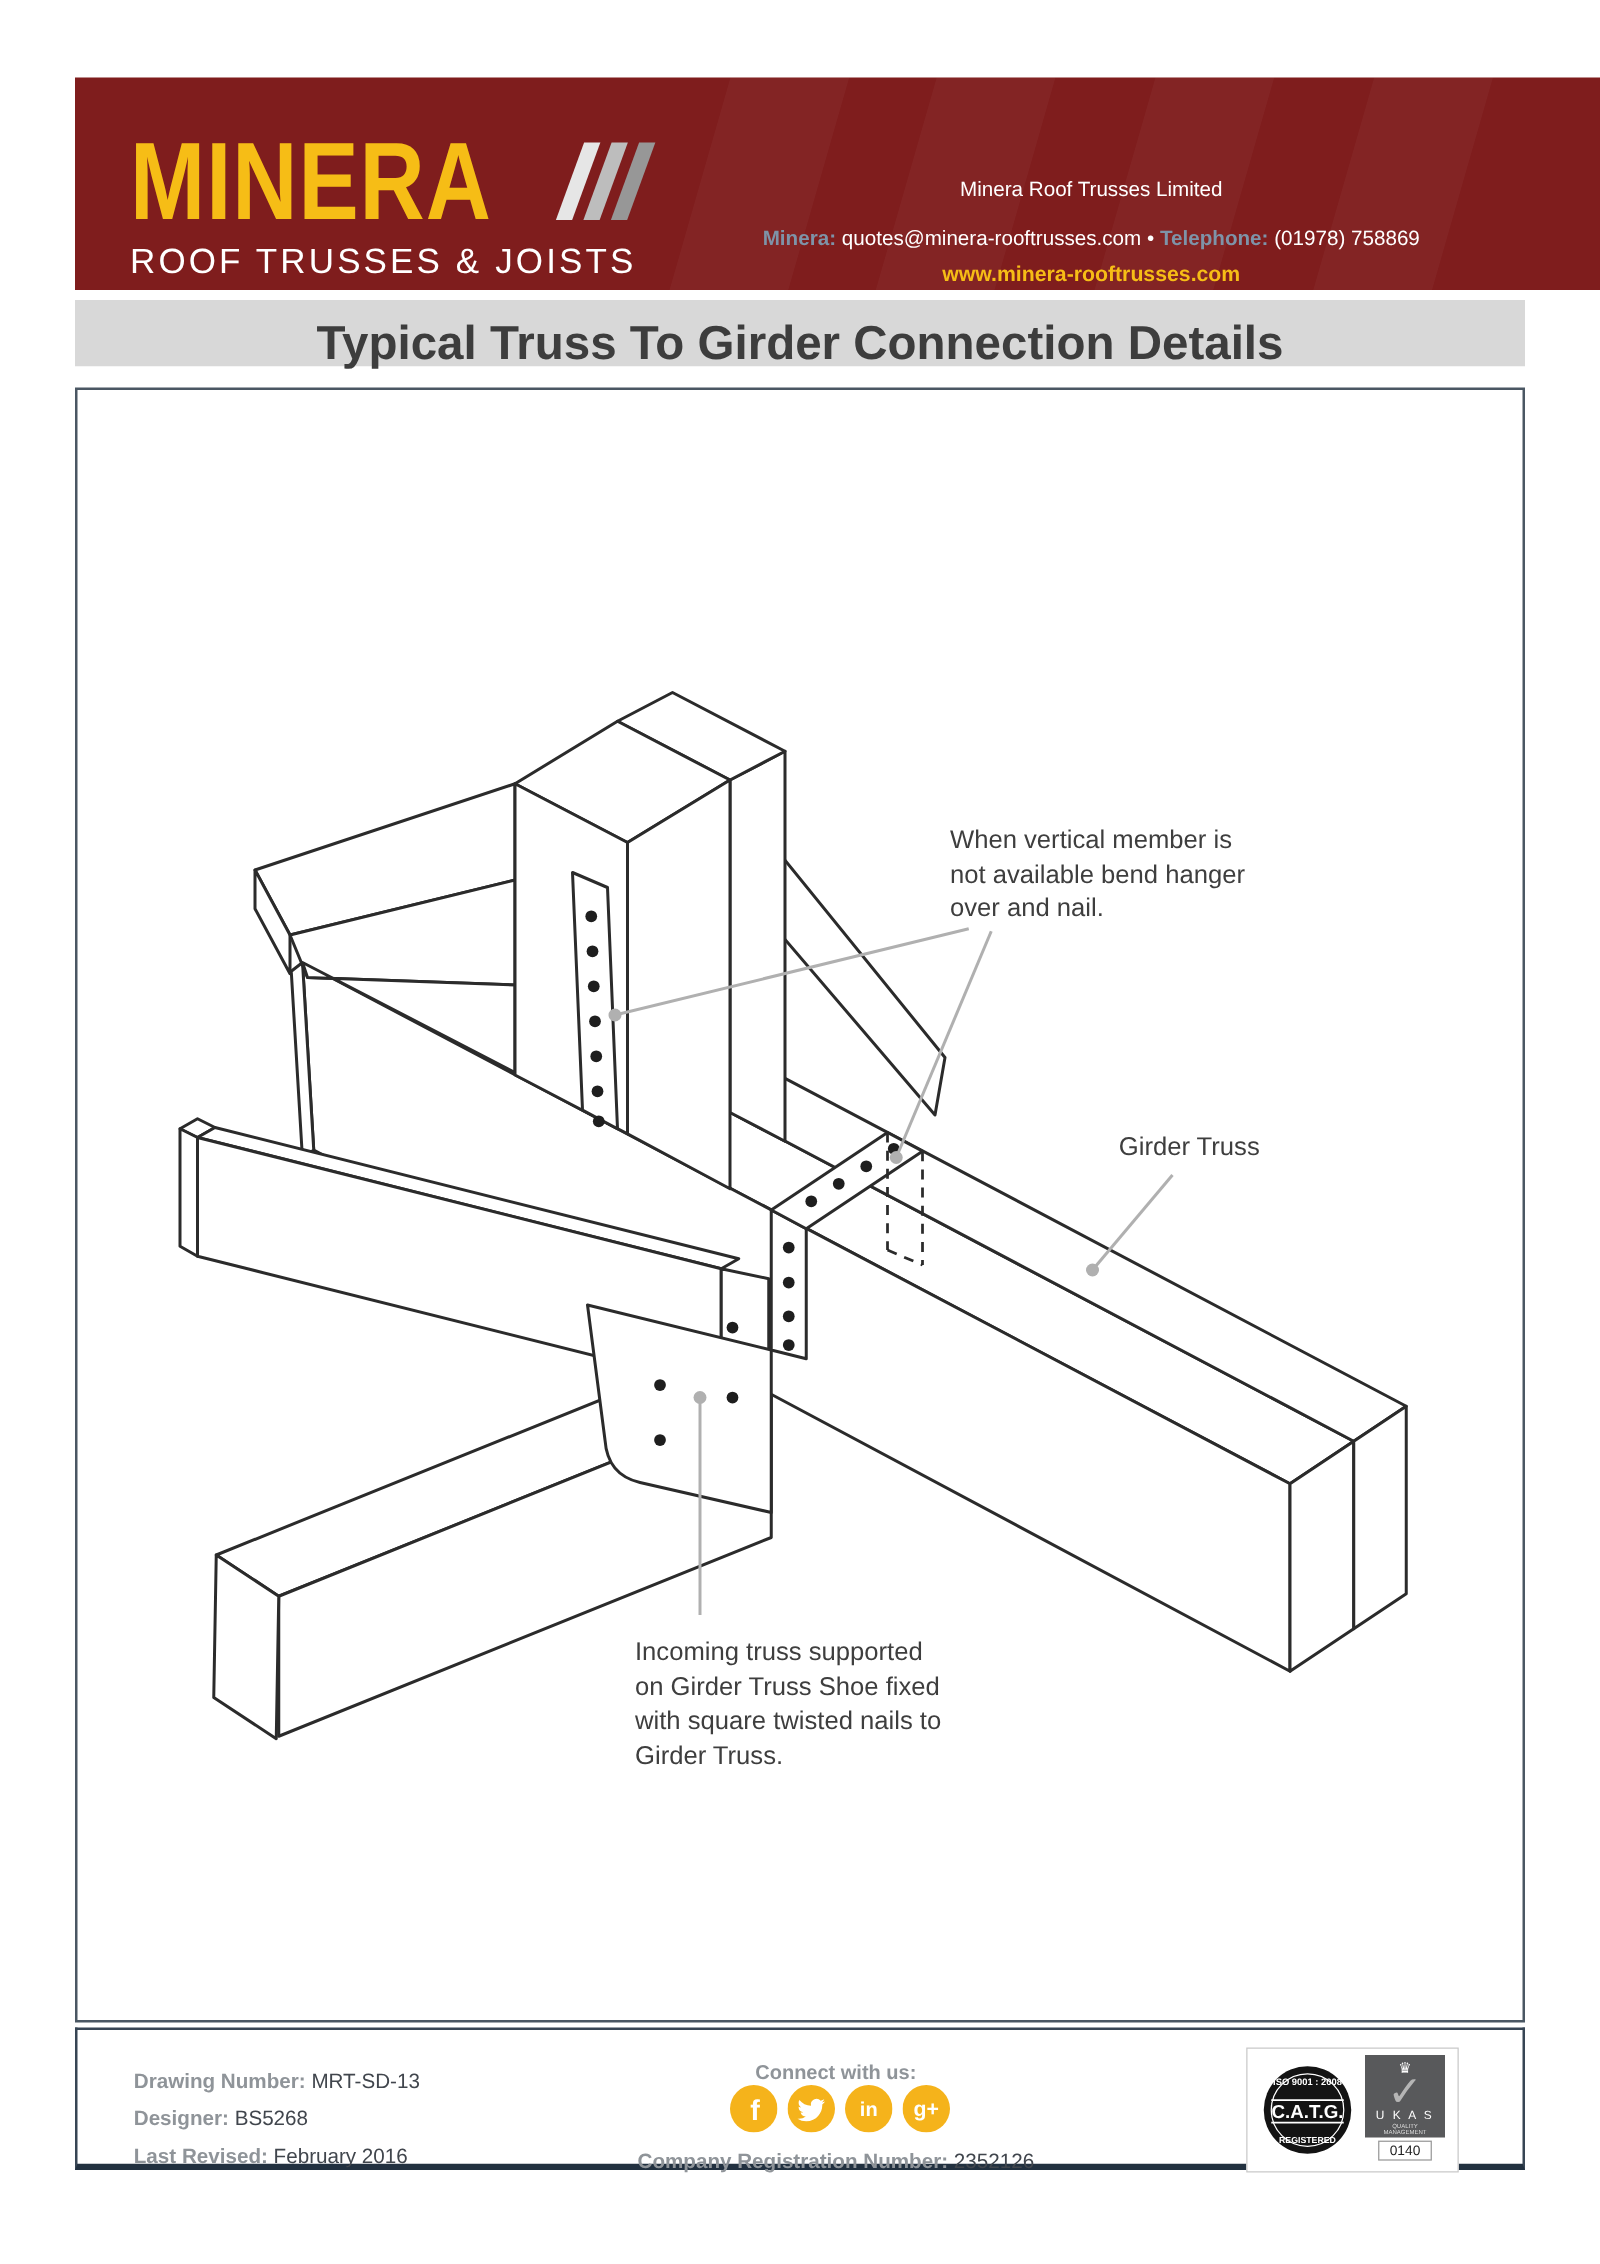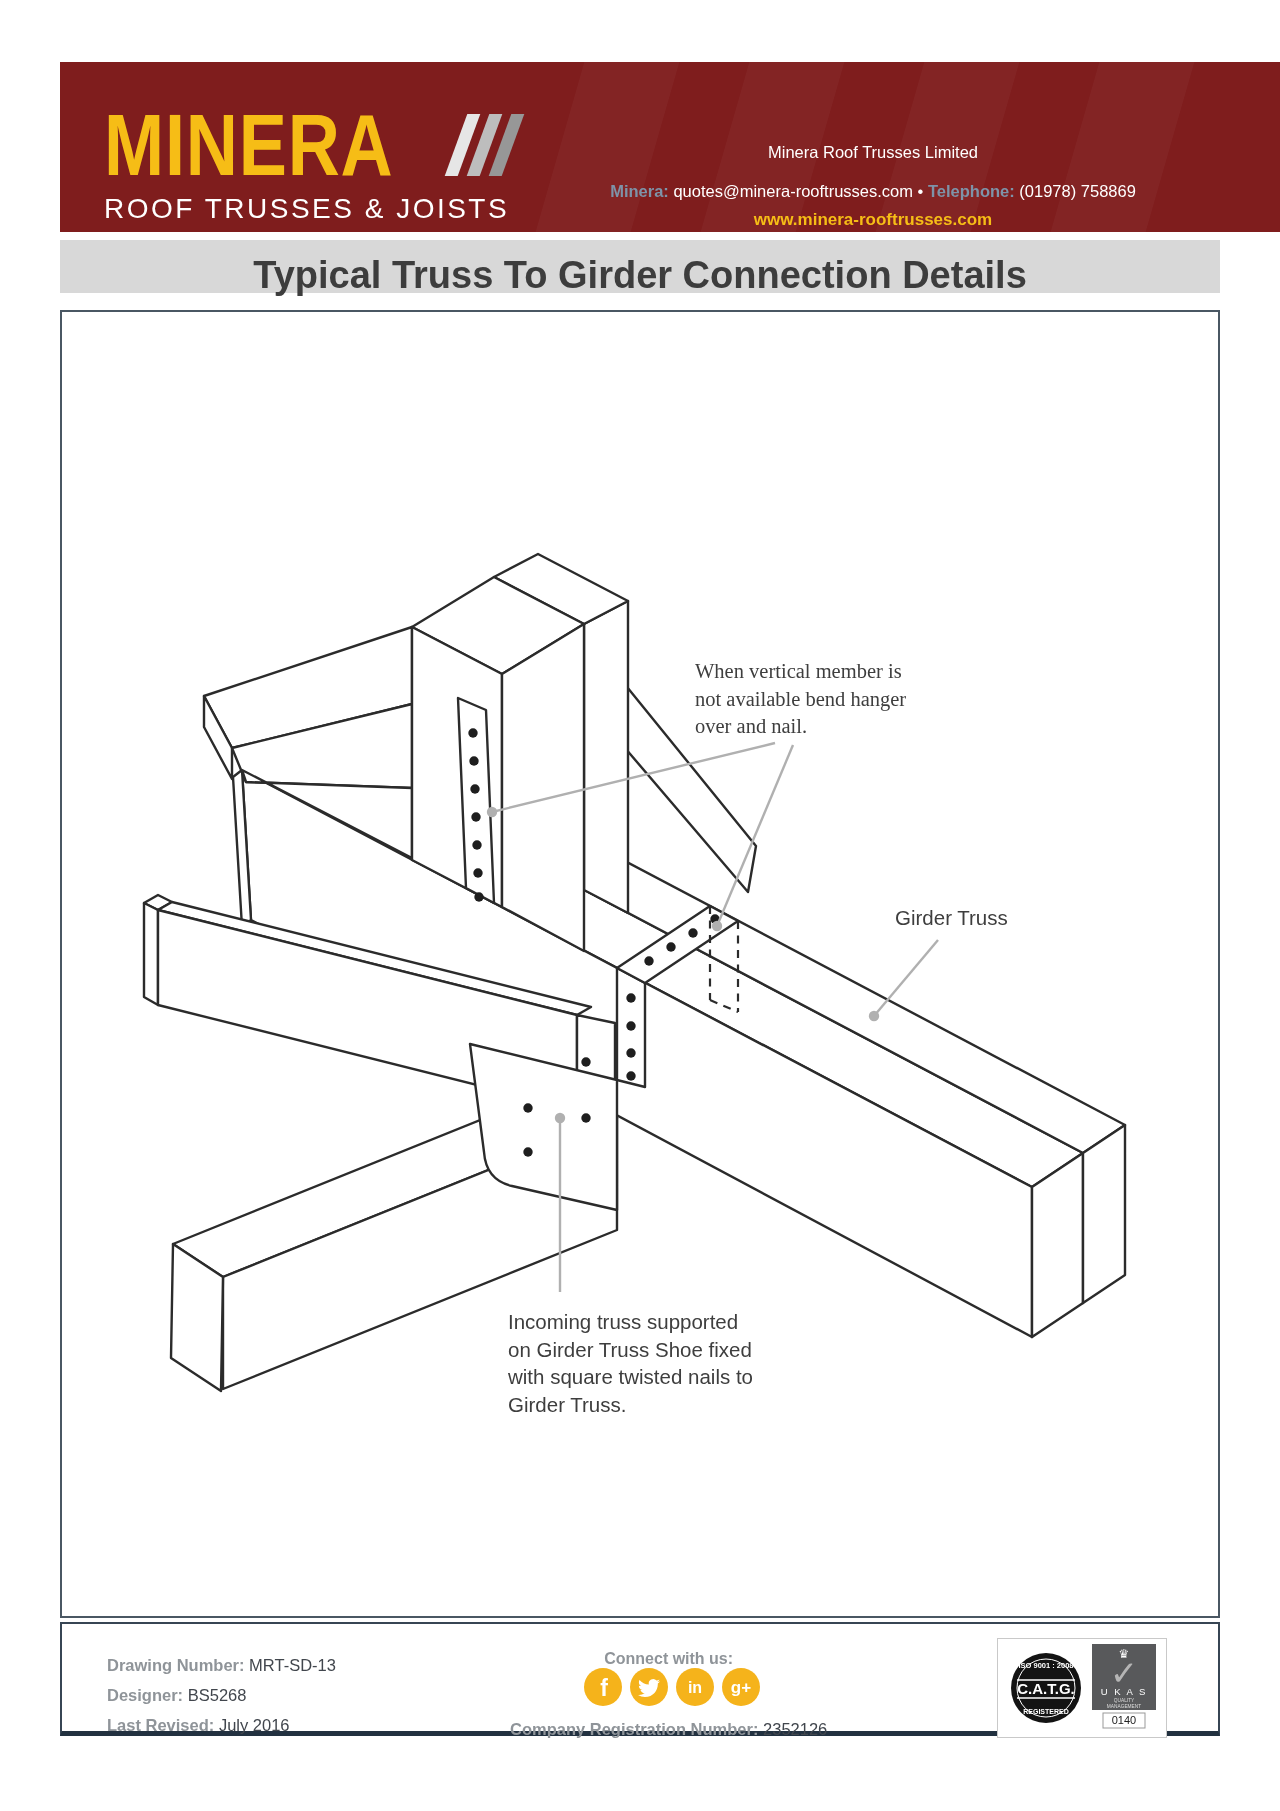--- a/index.html
+++ b/index.html
@@ -24,21 +24,21 @@
   .h-web{margin-top:7px;font-size:17px;font-weight:bold;color:#F6BD16;}
 
   
   .title-band{position:absolute;left:60px;top:240px;width:1160px;height:53px;background:#D8D8D8;}
   .title-band .t{width:100%;text-align:center;line-height:70px;font-size:38px;font-weight:800;color:#3D3D3D;}
 
   
   .main-box{position:absolute;left:60px;top:310px;width:1160px;height:1308px;box-sizing:border-box;border:2px solid #4A5763;background:#fff;}
   .drawing-svg{position:absolute;left:62px;top:312px;}
   .anno{position:absolute;color:#3E3E3E;font-size:20.5px;line-height:27.5px;white-space:pre-line;}
-  .anno-1{left:695px;top:658px;font-family:Liberation Serif, serif;}
+  .anno-1{left:760px;top:658px;}
   .anno-2{left:895px;top:904px;}
   .anno-3{left:508px;top:1308px;}
 
   
   .footer-box{position:absolute;left:60px;top:1622px;width:1160px;height:114px;box-sizing:border-box;border:2px solid #374554;border-bottom-width:5px;border-bottom-color:#223140;background:#fff;}
   .f-left{position:absolute;left:45px;top:26px;}
   .f-row{font-size:16.5px;line-height:30px;}
   .f-label{color:#8F9499;font-weight:bold;}
   .f-value{color:#41464D;}
   .f-mid{position:absolute;left:448px;top:26px;}
@@ -185,21 +185,21 @@
   <div class="anno anno-2">Girder Truss</div>
   <div class="anno anno-3">Incoming truss supported
 on Girder Truss Shoe fixed
 with square twisted nails to
 Girder Truss.</div>
 
   <div class="footer-box">
     <div class="f-left">
       <div class="f-row"><span class="f-label">Drawing Number:</span> <span class="f-value">MRT-SD-13</span></div>
       <div class="f-row"><span class="f-label">Designer:</span> <span class="f-value">BS5268</span></div>
-      <div class="f-row"><span class="f-label">Last Revised:</span> <span class="f-value">July 2016</span></div>
+      <div class="f-row"><span class="f-label">Last Revised:</span> <span class="f-value">February 2016</span></div>
     </div>
 
     <div class="f-mid">
       <div class="connect-row">
         <span class="f-label">Connect with us:</span>
         <div class="social-icons">
           <svg class="social-icon" viewBox="0 0 38 38">
             <circle cx="19" cy="19" r="19" fill="#F5B31B"></circle>
             <text x="20" y="28" text-anchor="middle" font-size="23" font-weight="bold" fill="#fff" font-family="Liberation Sans, sans-serif">f</text>
           </svg>

